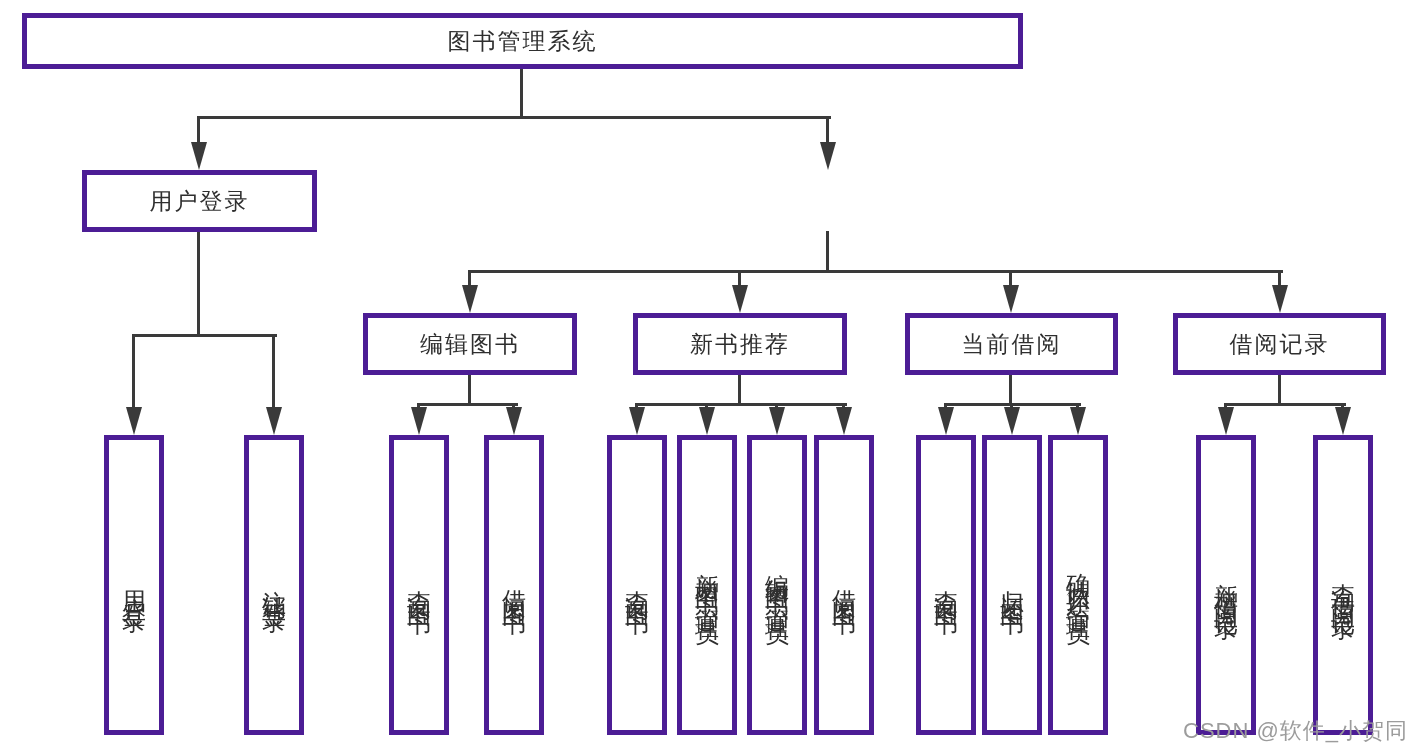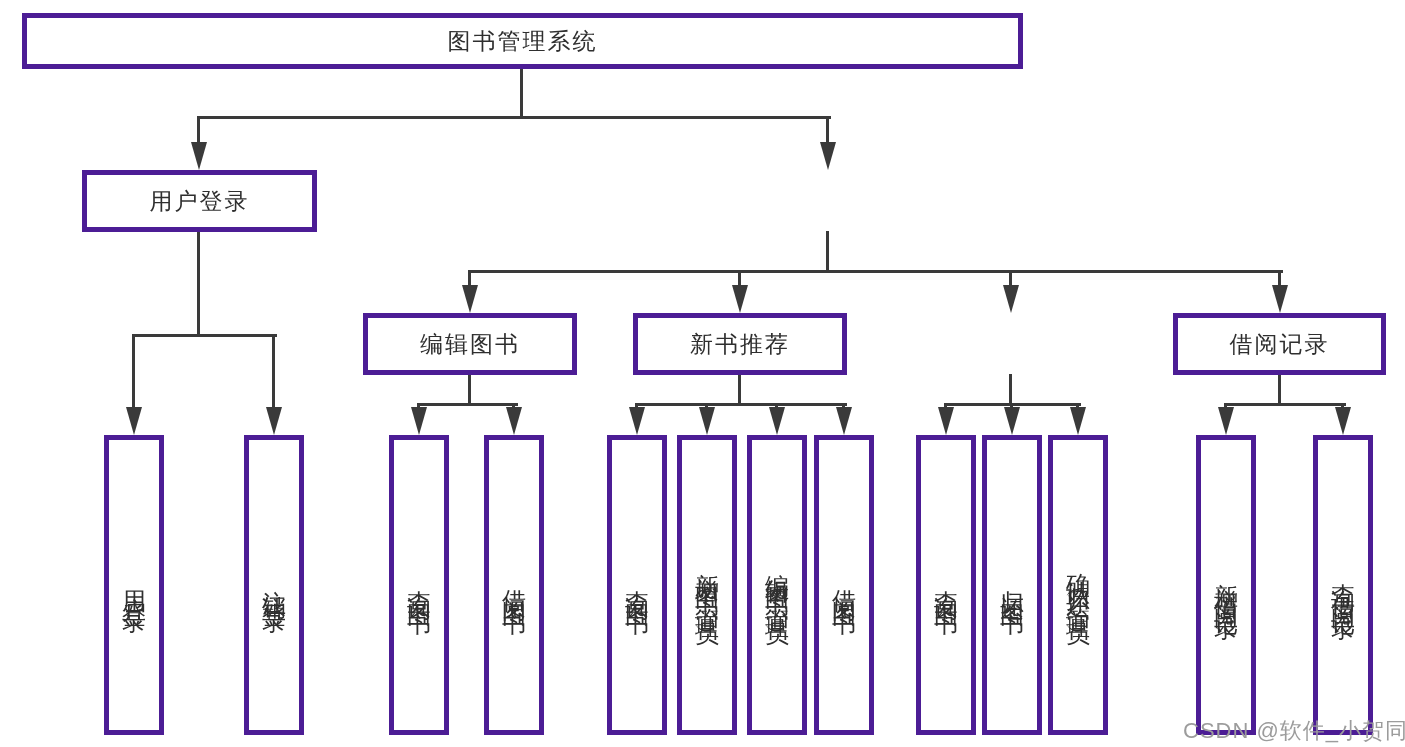--- a/index.html
+++ b/index.html
@@ -64,20 +64,23 @@
   <div class="vl" style="left:1009px;top:270px;width:3px;height:17px;"></div>
   <div class="ar" style="left:1003px;top:285px;"></div>
   <div class="vl" style="left:1278px;top:270px;width:3px;height:17px;"></div>
   <div class="ar" style="left:1272px;top:285px;"></div>
 
   <div class="box" style="left:363px;top:313px;width:214px;height:62px;">
     <span>编辑图书</span>
   </div>
   <div class="box" style="left:633px;top:313px;width:214px;height:62px;">
     <span>新书推荐</span>
+  </div>
+  <div class="box" style="left:905px;top:313px;width:213px;height:62px;">
+    <span>当前借阅</span>
   </div>
   <div class="box" style="left:1173px;top:313px;width:213px;height:62px;">
     <span>借阅记录</span>
   </div>
 
   <div class="vl" style="left:468px;top:374px;width:3px;height:32px;"></div>
   <div class="hl" style="left:417px;top:403px;width:101px;height:3px;"></div>
   <div class="vl" style="left:417px;top:403px;width:3px;height:8px;"></div>
   <div class="ar" style="left:411px;top:407px;"></div>
   <div class="vl" style="left:512px;top:403px;width:3px;height:8px;"></div>

